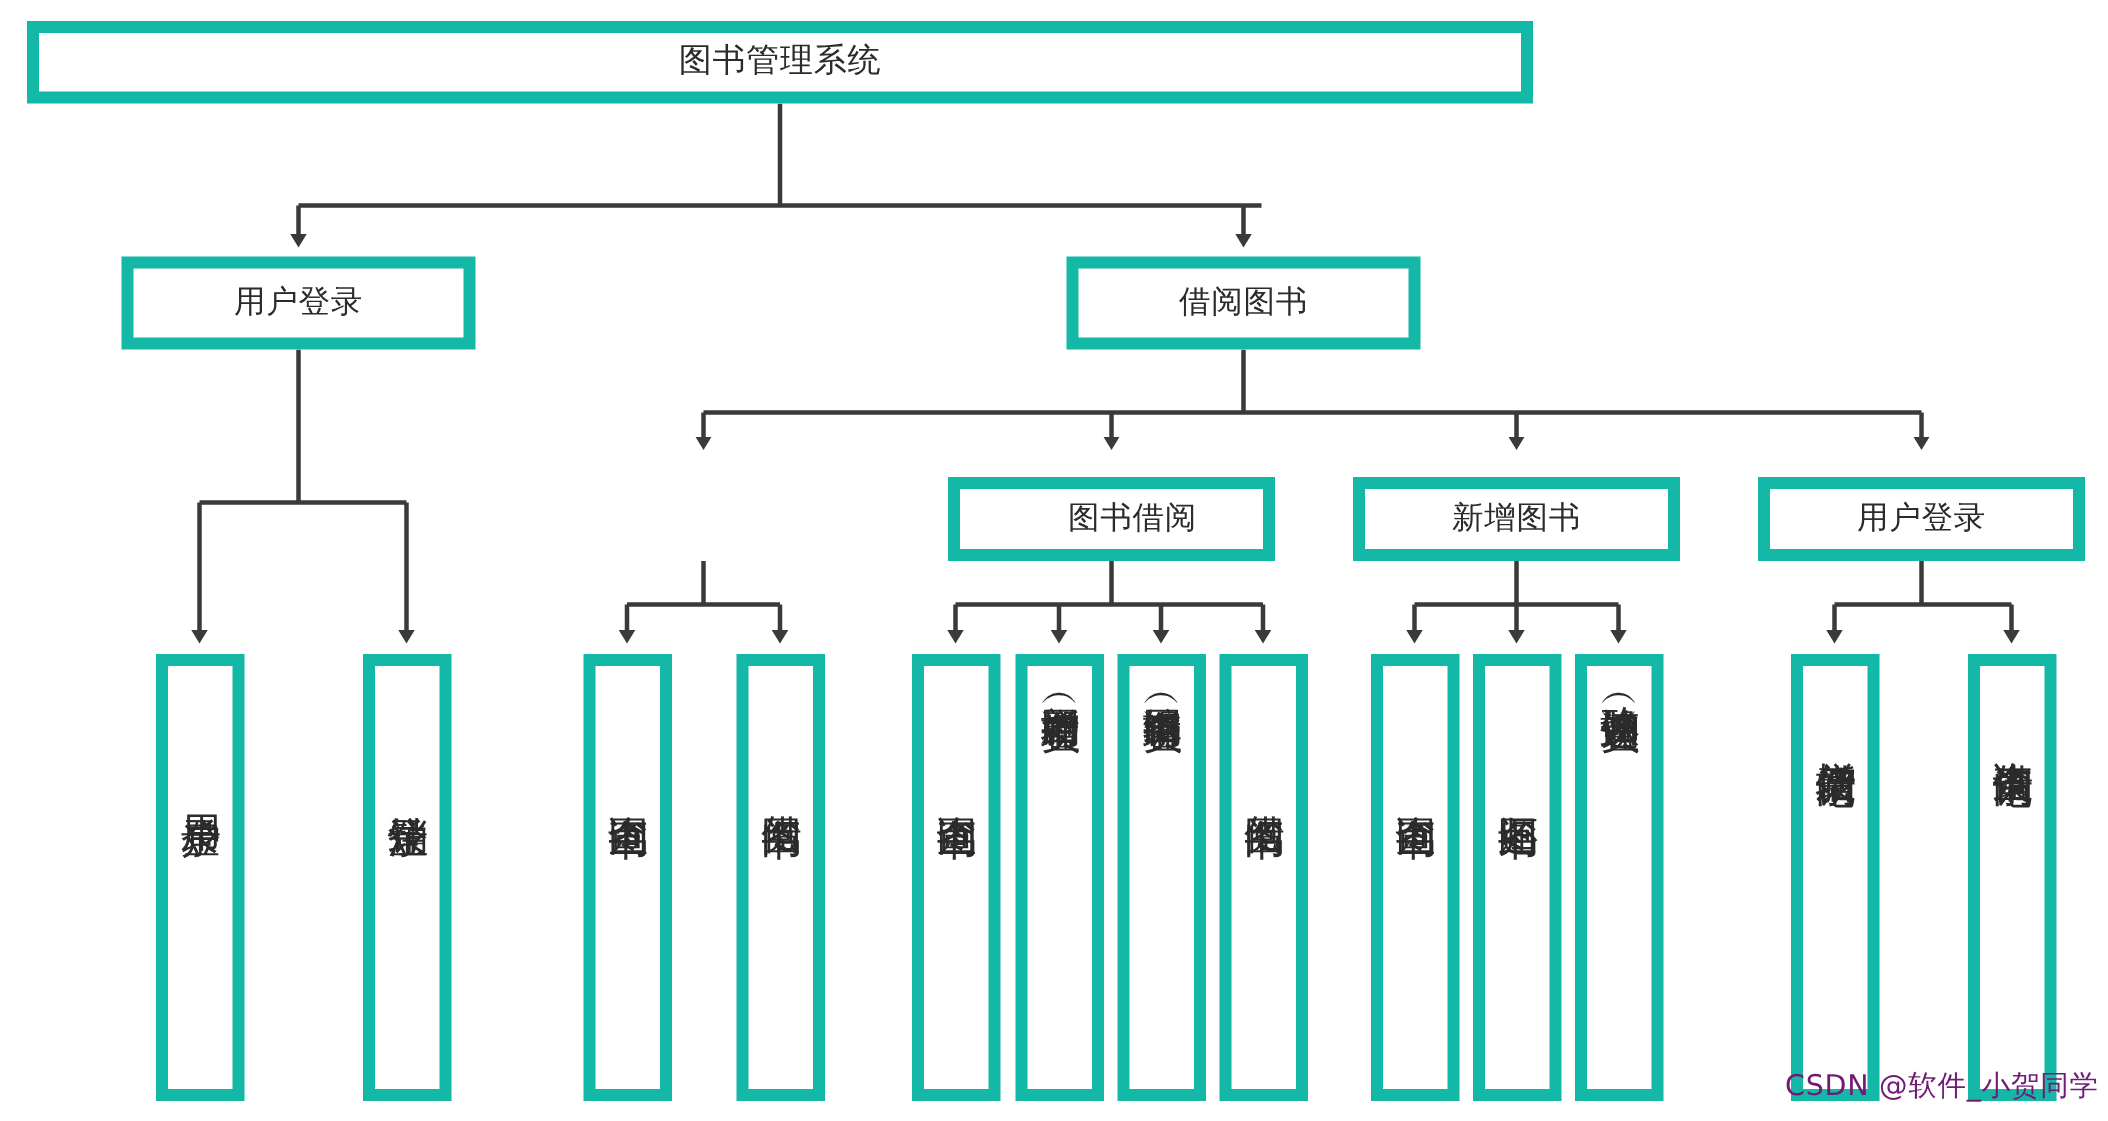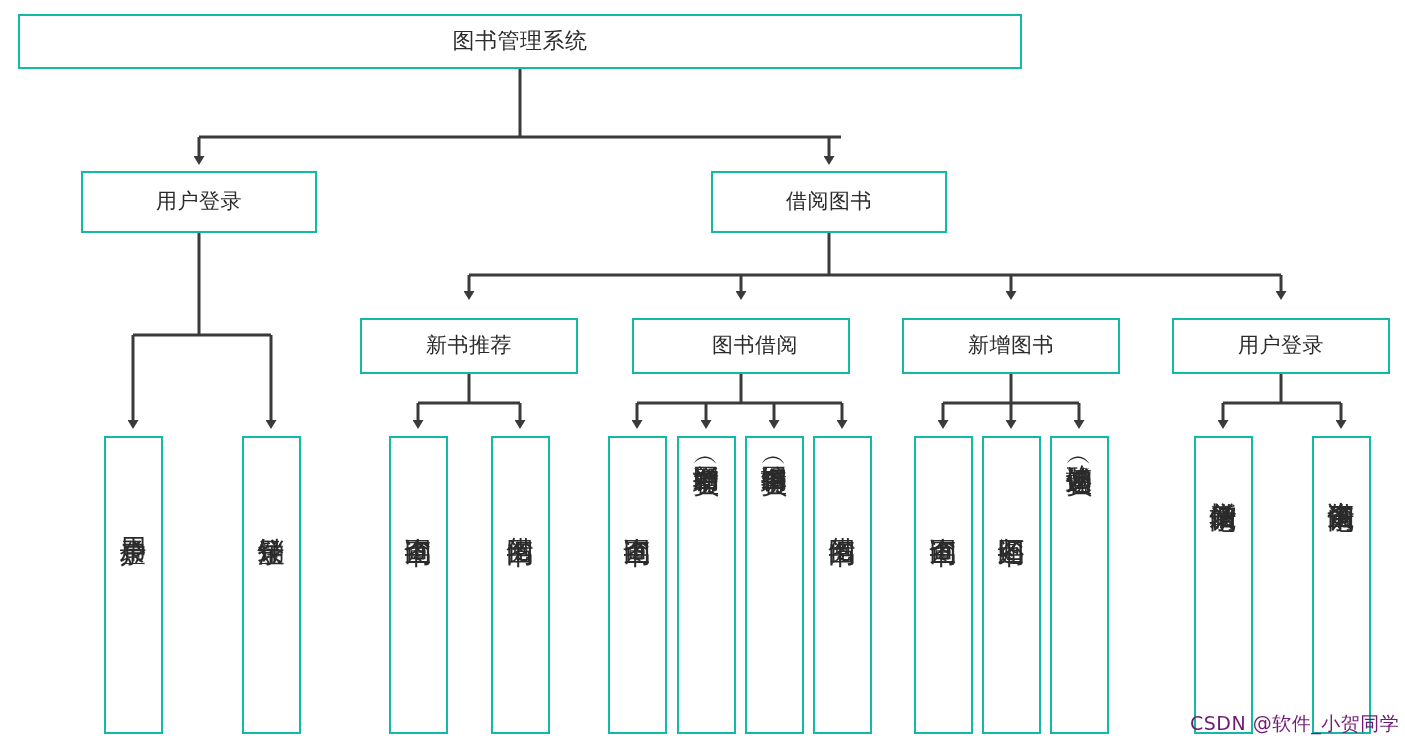--- a/index.html
+++ b/index.html
@@ -21,21 +21,21 @@
     position: absolute;
     left: 0;
     top: 0;
     width: 1405px;
     height: 747px;
     pointer-events: none;
   }
   .node {
     position: absolute;
     box-sizing: border-box;
-    border: 2px solid #14b8a6;
+    border: 8px solid #14b8a6;
     background: #ffffff;
     display: flex;
     align-items: center;
     justify-content: center;
     color: #2b2b2b;
   }
   .node-h .label {
     font-size: 21px;
     line-height: 1.2;
     letter-spacing: 0.5px;
@@ -130,23 +130,20 @@
     <span class="label">图书管理系统</span>
   </div>
 
   <div class="node node-h" style="left:81px; top:171px; width:236px; height:62px;">
     <span class="label">用户登录</span>
   </div>
   <div class="node node-h" style="left:711px; top:171px; width:236px; height:62px;">
     <span class="label">借阅图书</span>
   </div>
 
-  <div class="node node-h" style="left:360px; top:318px; width:218px; height:56px;">
-    <span class="label">新书推荐</span>
-  </div>
   <div class="node node-h" style="left:632px; top:318px; width:218px; height:56px;padding-left:28px;">
     <span class="label">图书借阅</span>
   </div>
   <div class="node node-h" style="left:902px; top:318px; width:218px; height:56px;">
     <span class="label">新增图书</span>
   </div>
   <div class="node node-h" style="left:1172px; top:318px; width:218px; height:56px;">
     <span class="label">用户登录</span>
   </div>
 

